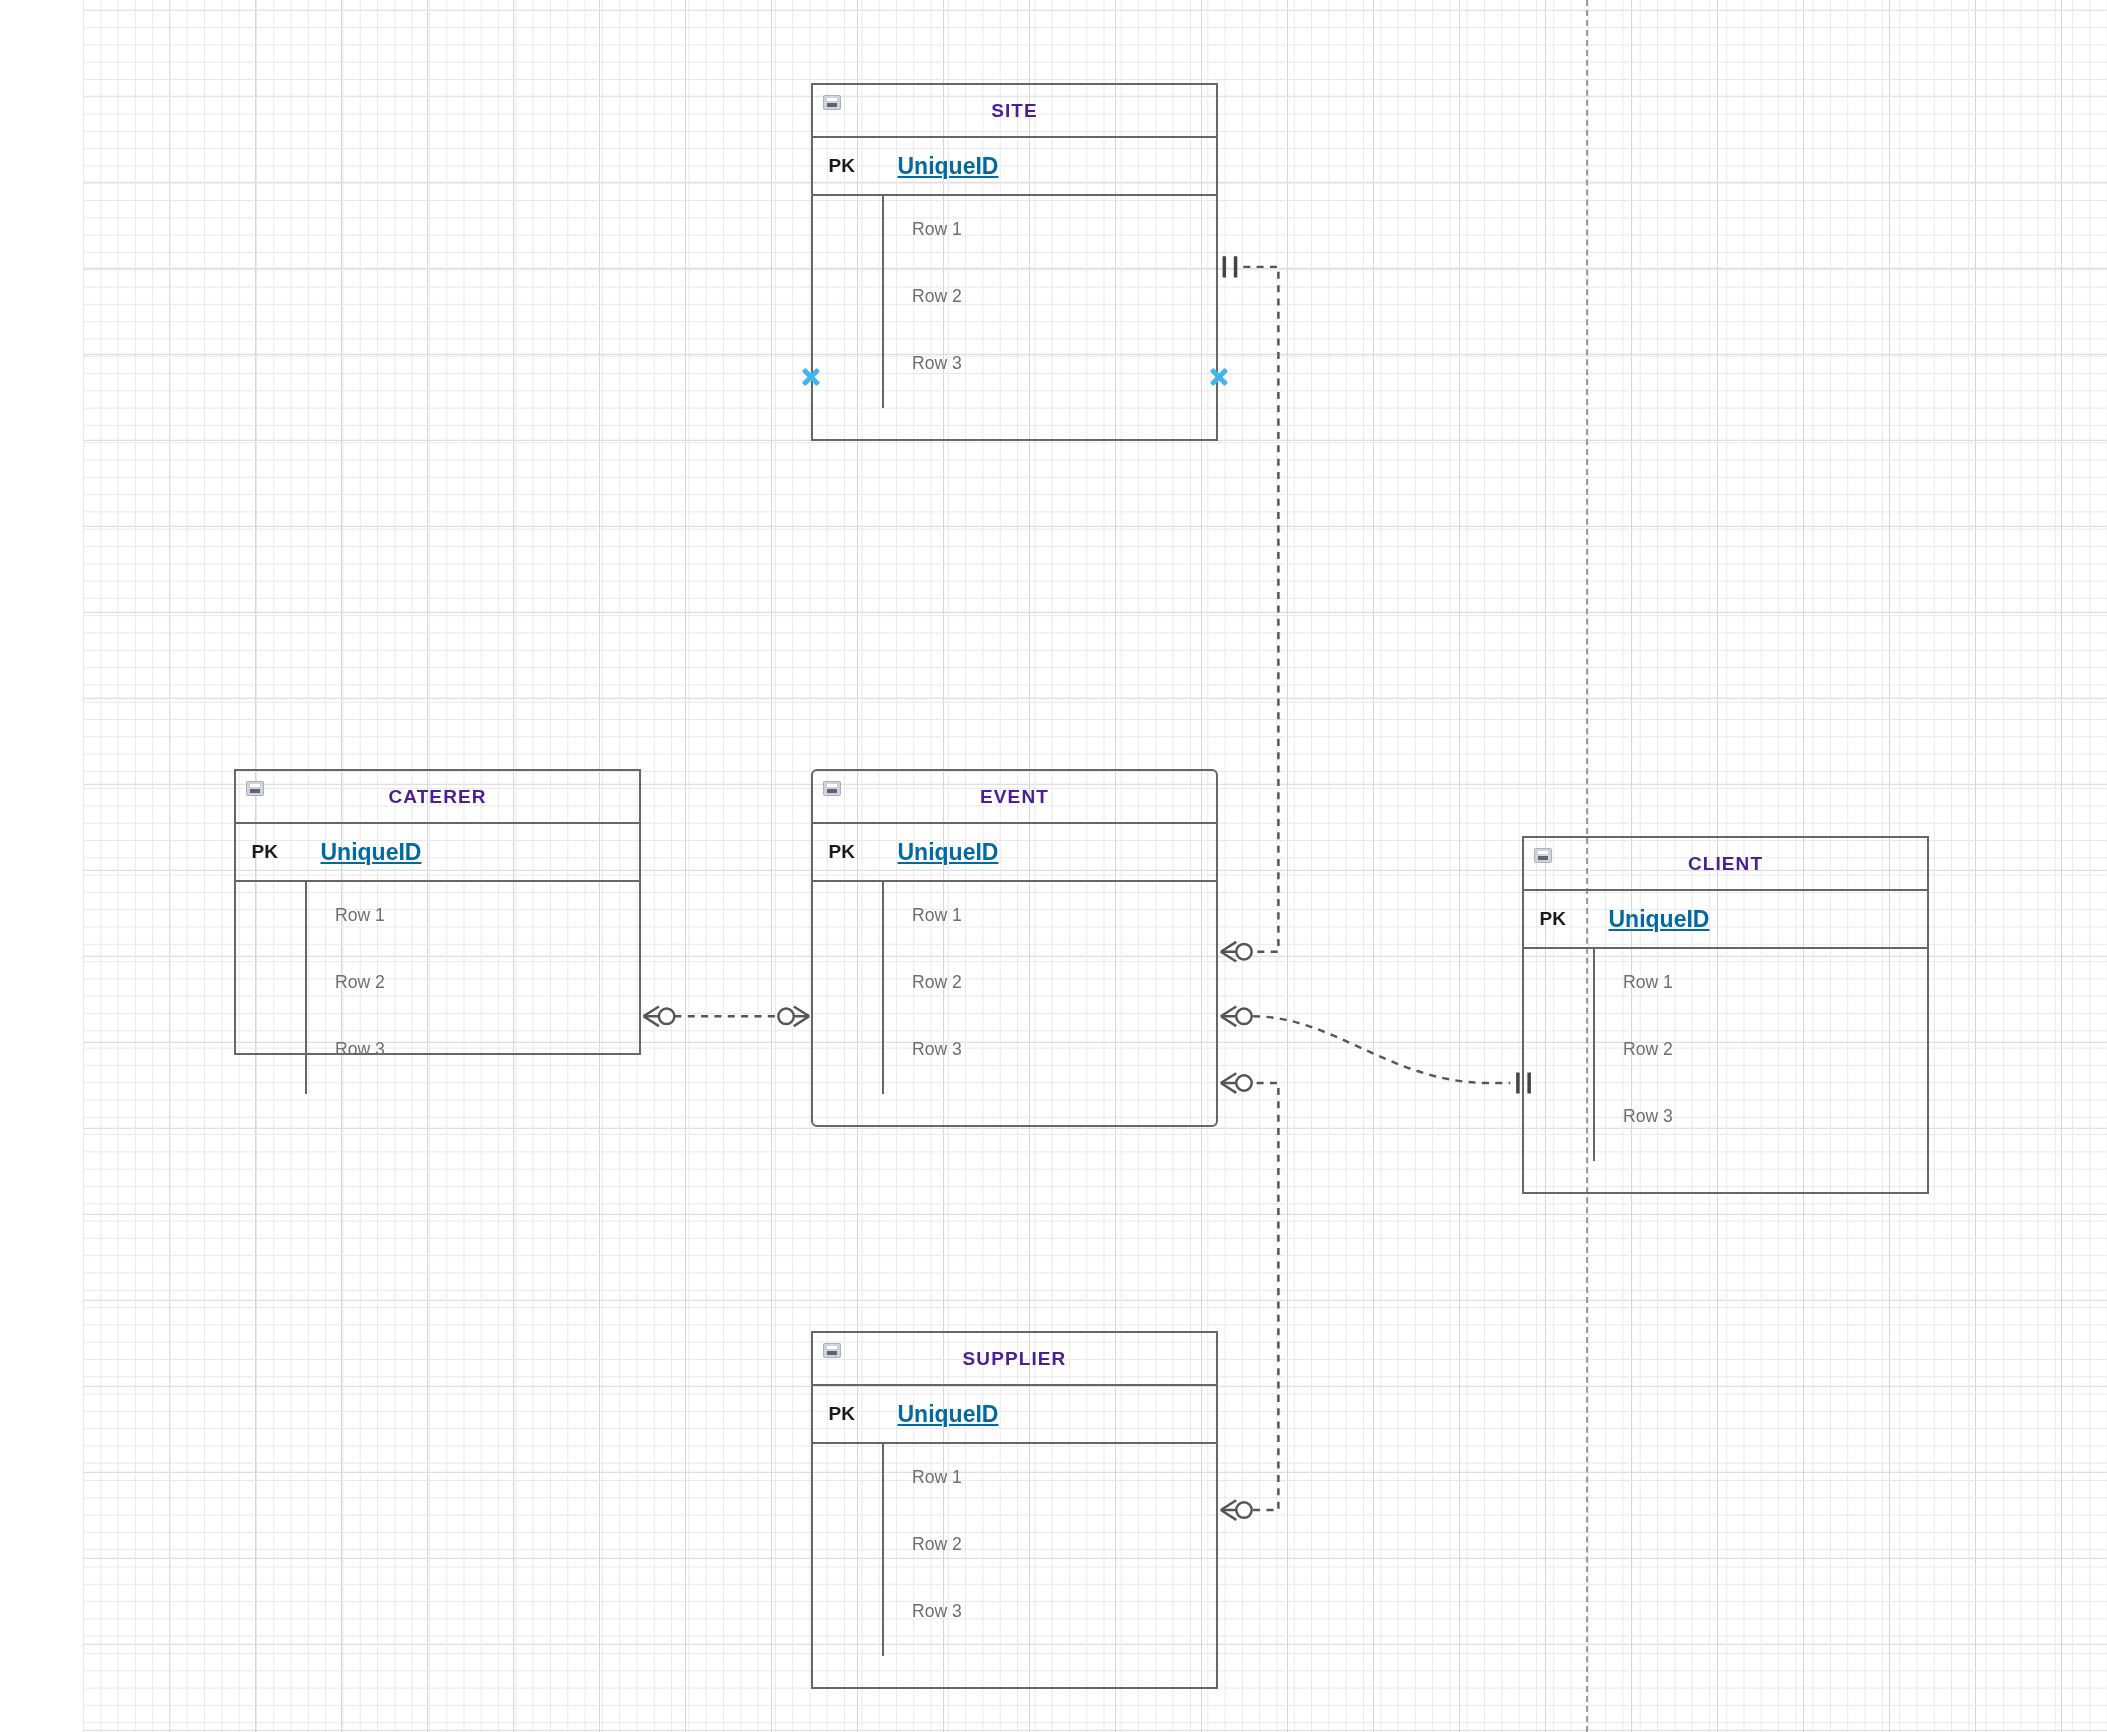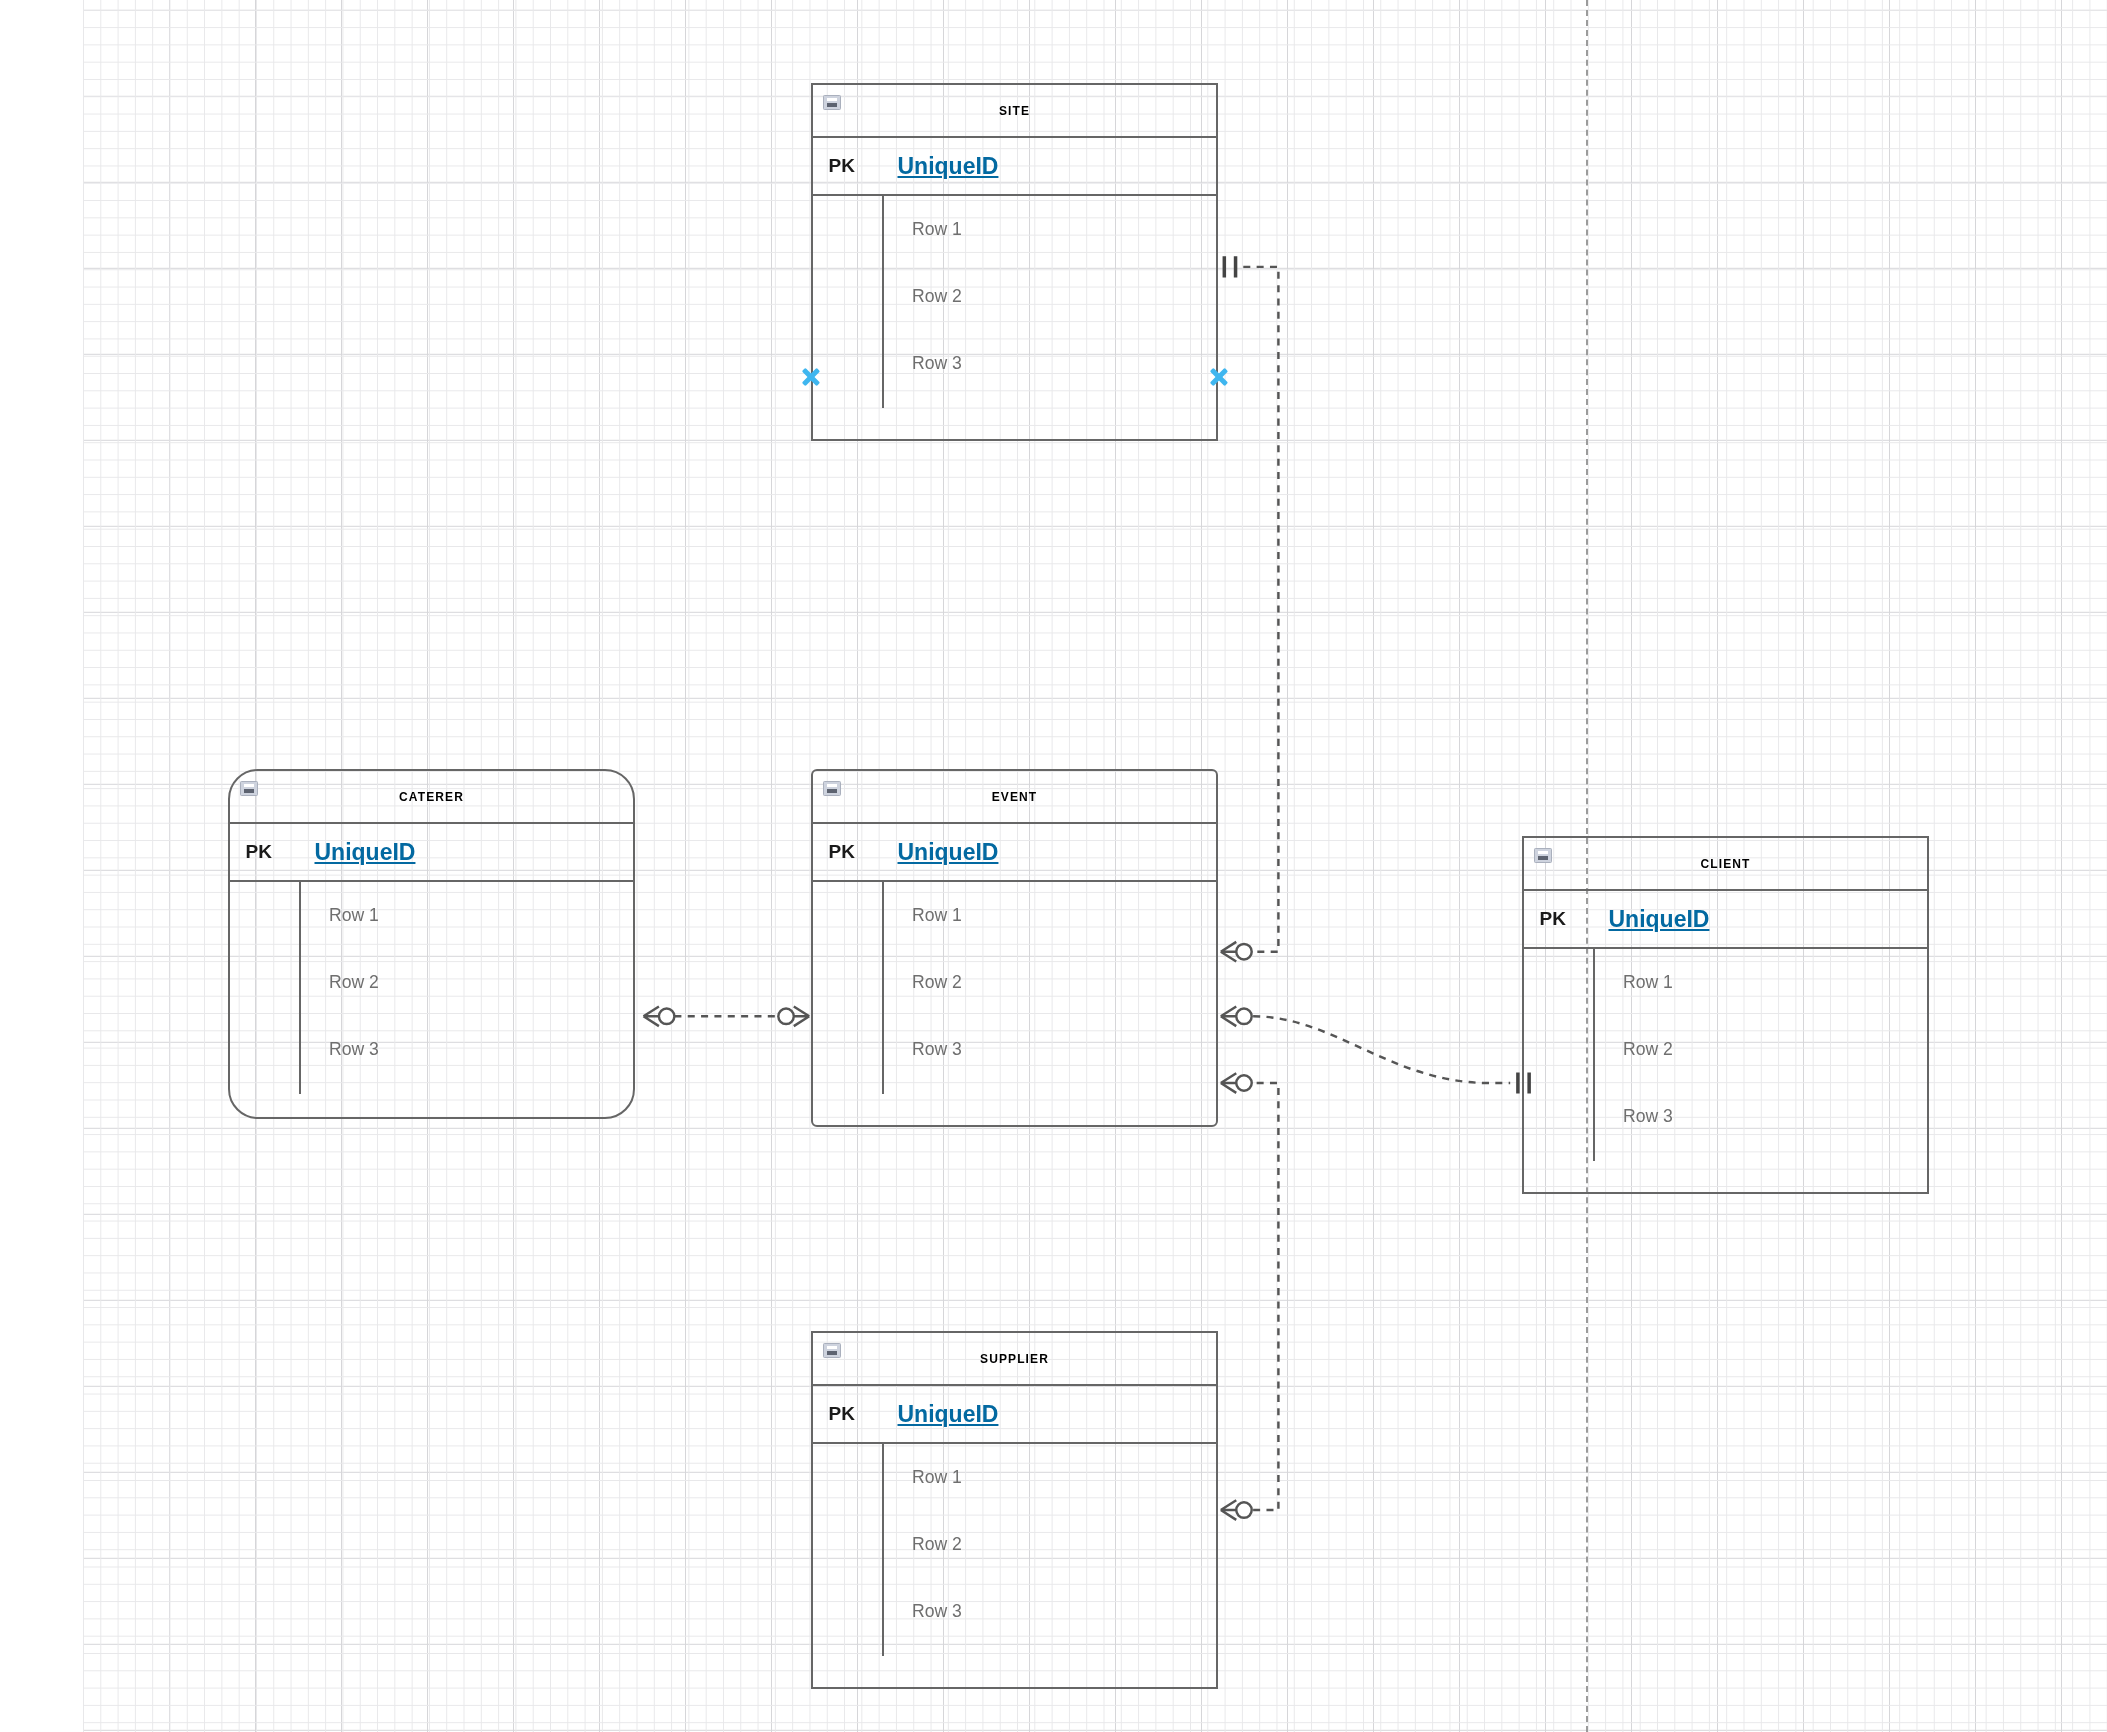--- a/index.html
+++ b/index.html
@@ -62,24 +62,24 @@
   .ent-header {
     position: relative;
     box-sizing: border-box;
     height: 53px;
     border-bottom: 2.1px solid #666666;
     display: flex;
     align-items: center;
     justify-content: center;
   }
   .ent-title {
-    font-size: 12px;
+    font-size: 19px;
     font-weight: bold;
     letter-spacing: 1.1px;
-    color: #000000;
+    color: #4c1d95;
   }
   .ent-icon {
     position: absolute;
     left: 9.8px;
     top: 9.8px;
     width: 18px;
     height: 15.5px;
     box-sizing: border-box;
     background: #ced3de;
     border: 0.7px solid #aab0bd;
@@ -236,21 +236,21 @@
           <div class="attr-row">
             <span class="attr-spacer"></span>
             <span class="attr-name">Row 2</span>
           </div>
           <div class="attr-row">
             <span class="attr-spacer"></span>
             <span class="attr-name">Row 3</span>
           </div>
         </div>
       </div>
-      <div class="entity" style="left: 228px; top: 769px; width: 407px; height: 350px; border-radius: 30px;">
+      <div class="entity" style="left: 234px; top: 769px; width: 407px; height: 286px;">
         <div class="ent-header">
           <span class="ent-icon">
             <i class="l1"></i>
             <i class="l2"></i>
           </span>
           <span class="ent-title">CATERER</span>
         </div>
         <div class="pk-row">
           <span class="pk-label">PK</span>
           <span class="pk-name">UniqueID</span>

